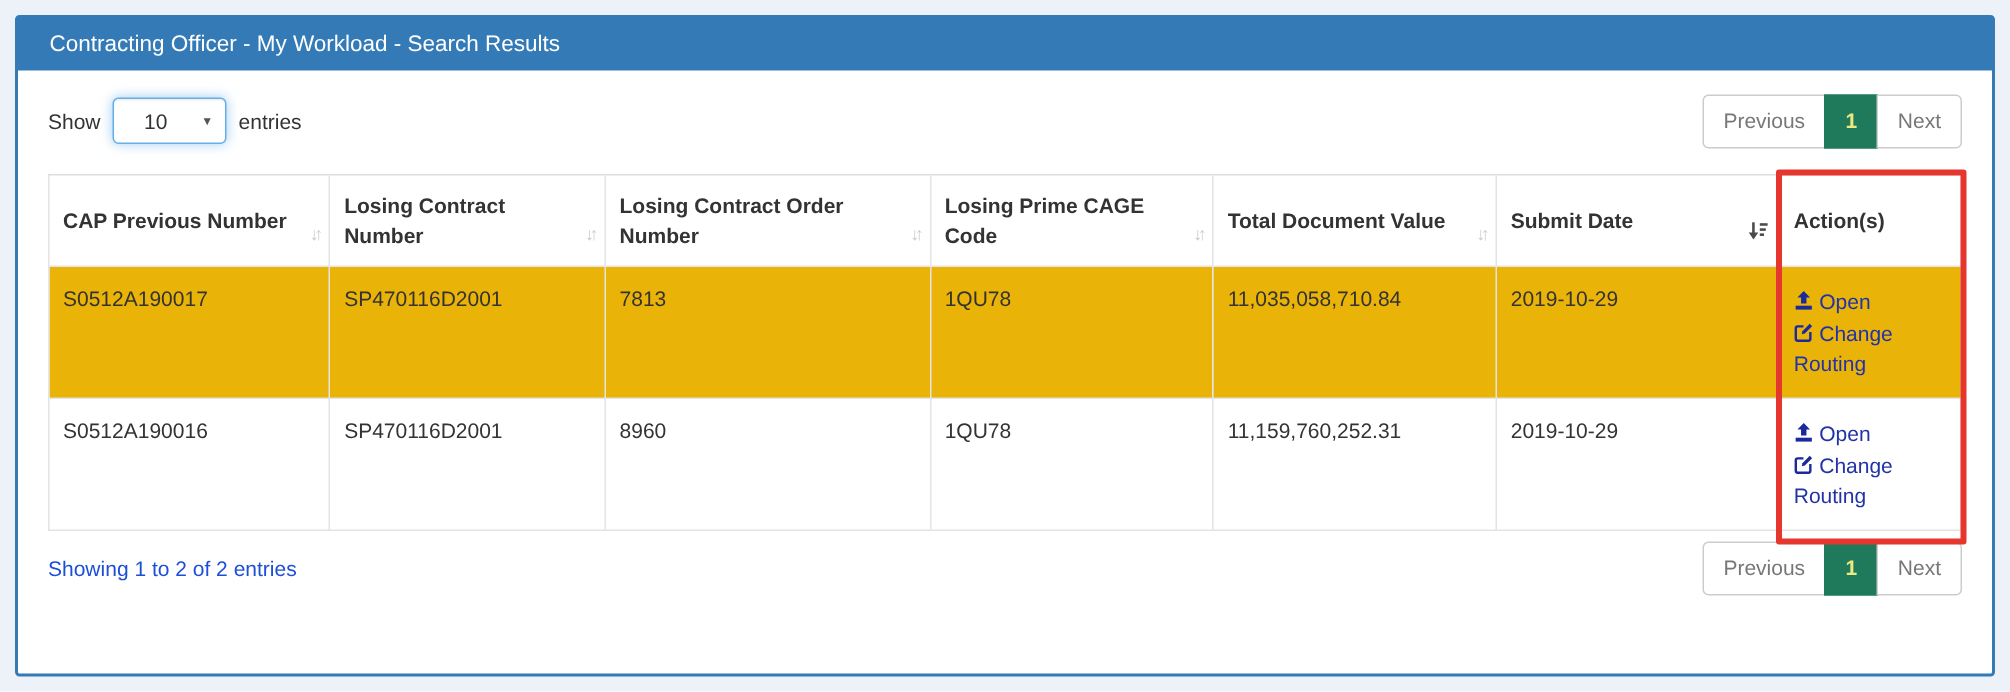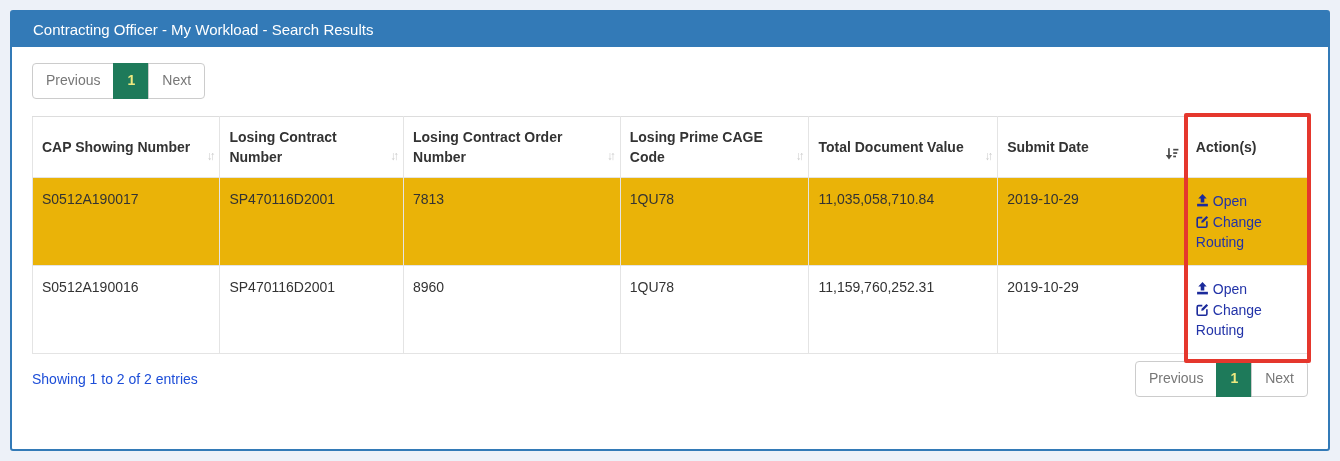--- a/index.html
+++ b/index.html
@@ -155,20 +155,30 @@
 </style>
 </head>
 <body>
 
 <div class="panel">
   <div class="panel-heading">Contracting Officer - My Workload - Search Results</div>
 
   <div class="panel-body">
 
     <div class="controls-row">
+      <div class="length-control">
+        <span>Show</span>
+        <span class="select-wrap">
+          <select>
+            <option>10</option>
+          </select>
+          <span class="select-caret">▼</span>
+        </span>
+        <span>entries</span>
+      </div>
       <div class="pagination">
         <a class="page-btn">Previous</a>
         <a class="page-btn active">1</a>
         <a class="page-btn">Next</a>
       </div>
     </div>
 
     <div class="table-wrap">
       <table>
         <colgroup>
@@ -176,21 +186,21 @@
             <col style="width:14.4%">
             <col style="width:17.0%">
           <col style="width:14.8%">
             <col style="width:14.8%">
             <col style="width:14.8%">
           <col style="width:9.5%">
         </colgroup>
         <thead>
           <tr>
             <th class="sortable">
-              <span>CAP Showing Number</span>
+              <span>CAP Previous Number</span>
               <span class="sort-glyphs">↓↑</span>
             </th>
             <th class="sortable">
               <span>Losing Contract Number</span>
               <span class="sort-glyphs">↓↑</span>
             </th>
             <th class="sortable">
               <span>Losing Contract Order Number</span>
               <span class="sort-glyphs">↓↑</span>
             </th>

